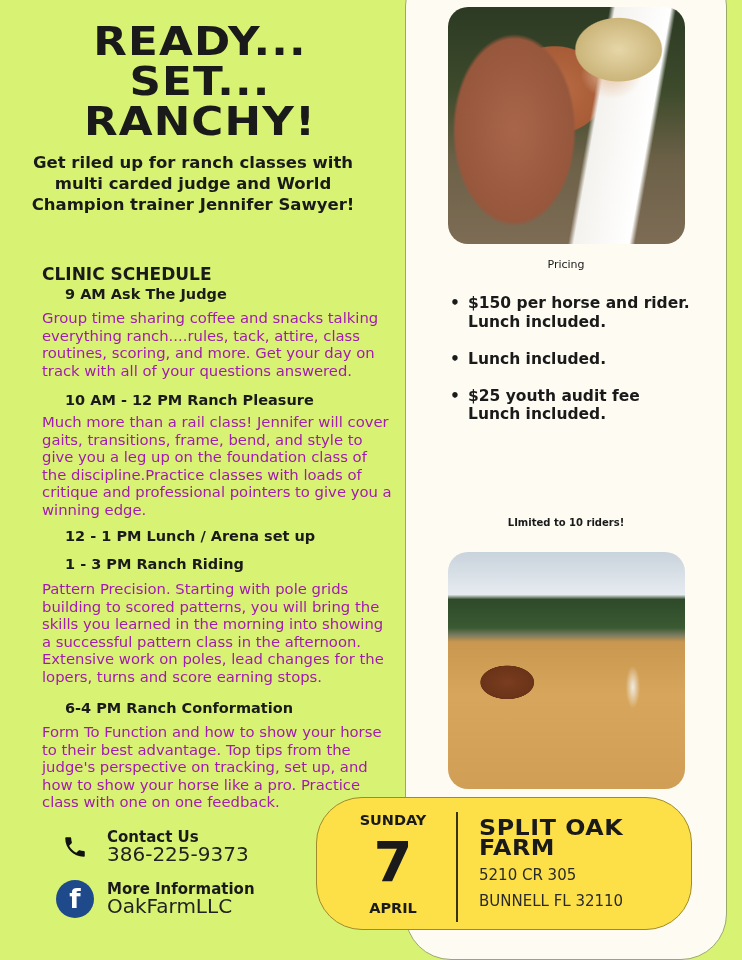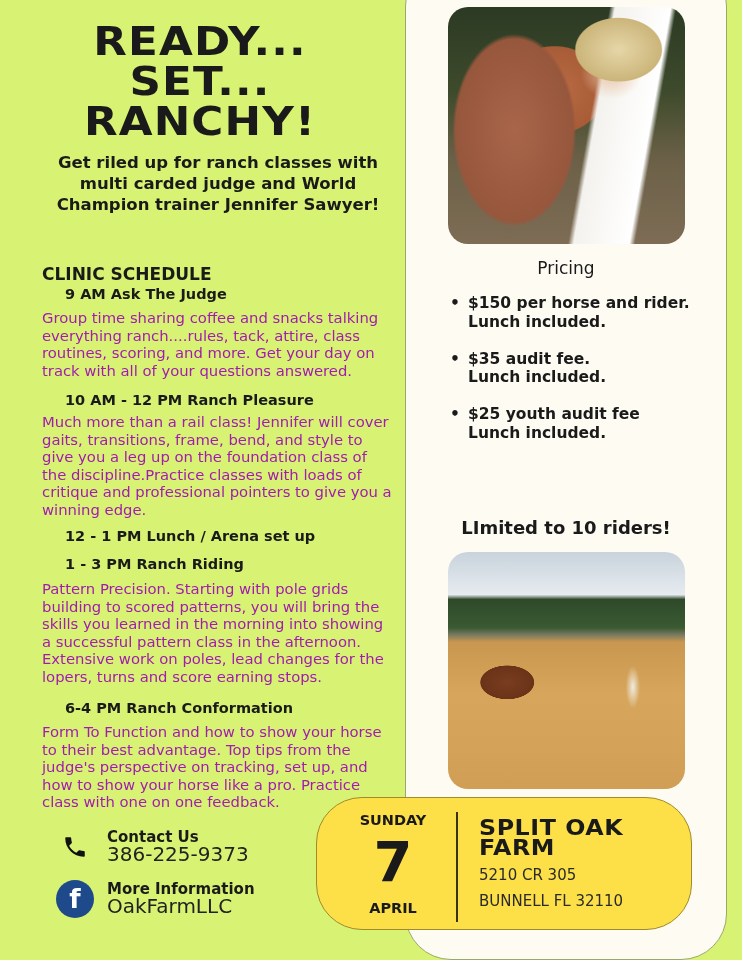--- a/index.html
+++ b/index.html
@@ -19,21 +19,21 @@
   .title {
     position: absolute; left: 0; width: 400px; top: 22px;
     text-align: center;
     font-family: "DejaVu Sans", sans-serif;
     font-weight: 900; font-size: 39px; line-height: 40px;
     letter-spacing: 1px;
     transform: scaleX(1.12);
   }
   .title div { font-weight: bold; }
   .subtitle {
-    position: absolute; left: 48px; width: 340px; top: 152px;
+    position: absolute; left: 23px; width: 340px; top: 152px;
     text-align: center; font-weight: bold; font-size: 16.5px; line-height: 21px;
   }
   .section-heading {
     position: absolute; left: 42px; top: 264px;
     font-weight: bold; font-size: 17px;
   }
   .sched-title {
     position: absolute; left: 65px; font-weight: bold; font-size: 14.5px;
   }
   .sched-body {
@@ -66,36 +66,36 @@
   }
   .photo-2 {
     left: 448px; top: 552px; width: 237px; height: 237px;
     background:
       radial-gradient(ellipse 16% 10% at 25% 55%, #7a3d20 0%, #6a3318 70%, transparent 72%),
       radial-gradient(ellipse 3% 9% at 78% 57%, #f0ebe0 0%, transparent 100%),
       linear-gradient(180deg, #c9d3dc 0%, #e6ebf0 18%, #2e4a2a 20%, #3a5a32 32%, #7a7a60 35%, #c9974f 38%, #d7a65c 60%, #d19e56 100%);
   }
   .pricing-heading {
     position: absolute; left: 405px; width: 322px; top: 258px;
-    text-align: center; font-weight: 500; font-size: 17px;
+    text-align: center; font-weight: 500; font-size: 11px;
   }
   .pricing-list {
     position: absolute; left: 450px; top: 294px; width: 260px;
     margin: 0; padding: 0; list-style: none;
   }
   .pricing-list li {
     position: relative; padding-left: 18px; font-weight: bold; font-size: 15.5px;
     line-height: 18.5px; margin-bottom: 18.5px;
   }
   .pricing-list li::before {
     content: "•"; position: absolute; left: 0; top: 0;
   }
   .limit-note {
     position: absolute; left: 405px; width: 322px; top: 517px;
-    text-align: center; font-weight: bold; font-size: 18px;
+    text-align: center; font-weight: bold; font-size: 10px;
   }
   .date-card {
     position: absolute; left: 316px; top: 797px; width: 376px; height: 133px;
     background: #fde047; border: 1.5px solid #a08a2a; border-radius: 46px;
     box-sizing: border-box;
   }
   .date-day {
     position: absolute; left: 36px; top: 14px; width: 80px; text-align: center;
     font-weight: bold; font-size: 14.5px;
   }
@@ -171,21 +171,20 @@
 
 <div class="photo photo-1" title="Woman in cowboy hat hugging a chestnut roan horse"></div>
 
 <div class="pricing-heading">Pricing</div>
 <ul class="pricing-list">
   <li>
       <div>$150 per horse and rider.</div>
       <div>Lunch included.</div>
     </li>
   <li>
-      <div>$35 audit fee.</div>
       <div>Lunch included.</div>
     </li>
   <li>
       <div>$25 youth audit fee</div>
       <div>Lunch included.</div>
     </li>
 </ul>
 <div class="limit-note">LImited to 10 riders!</div>
 
 <div class="photo photo-2" title="Horse and handler in sand arena with judge"></div>

